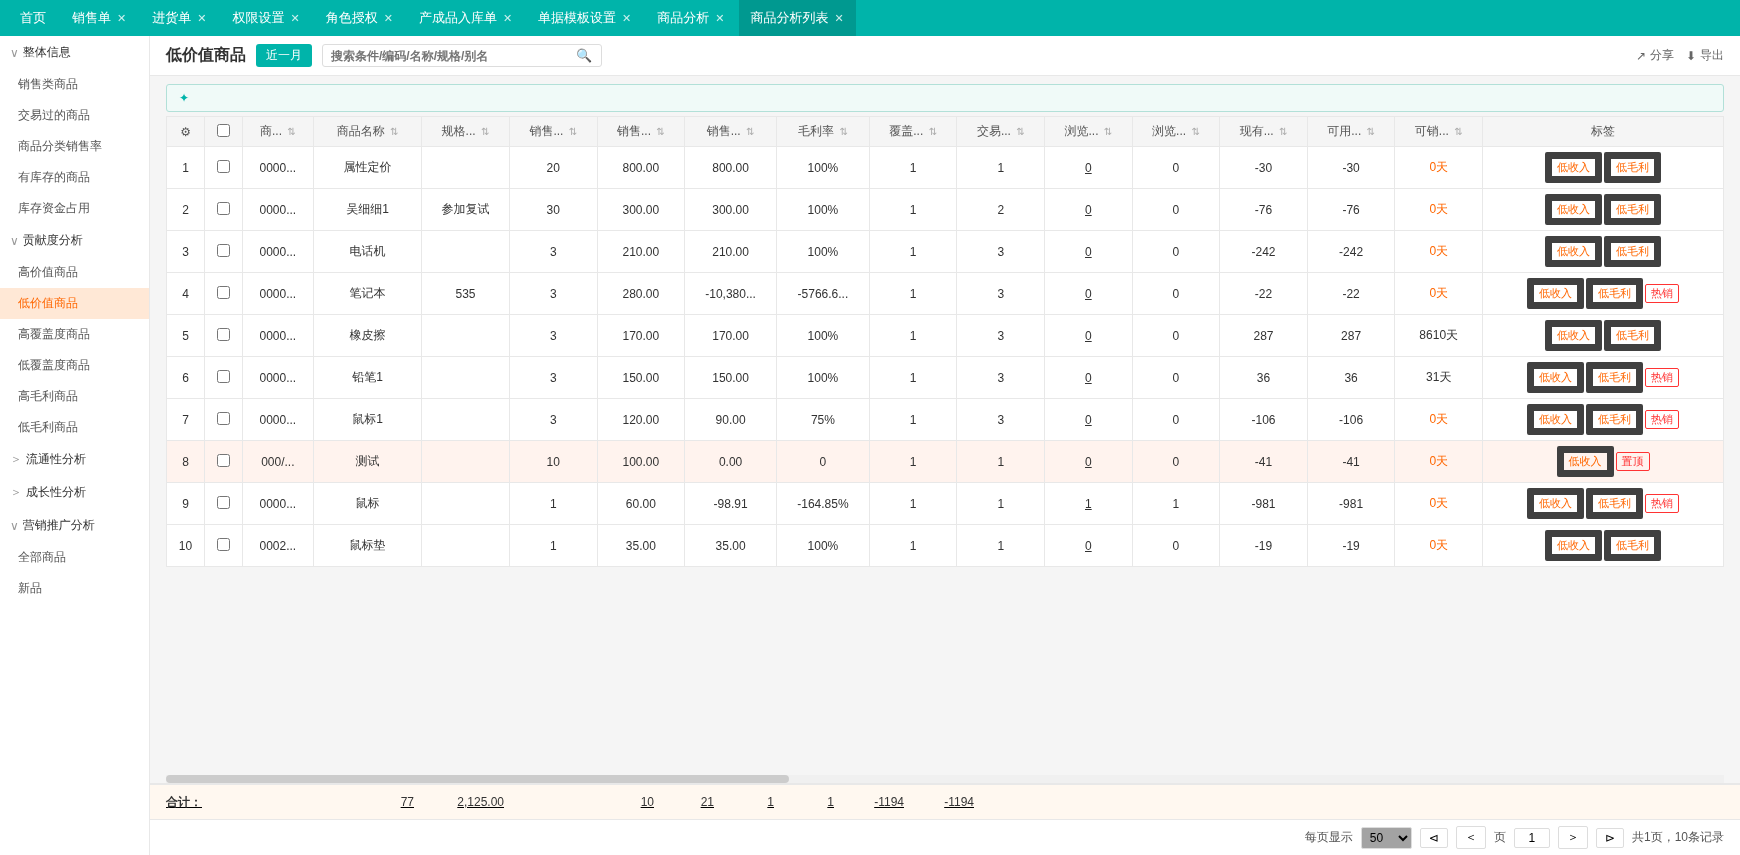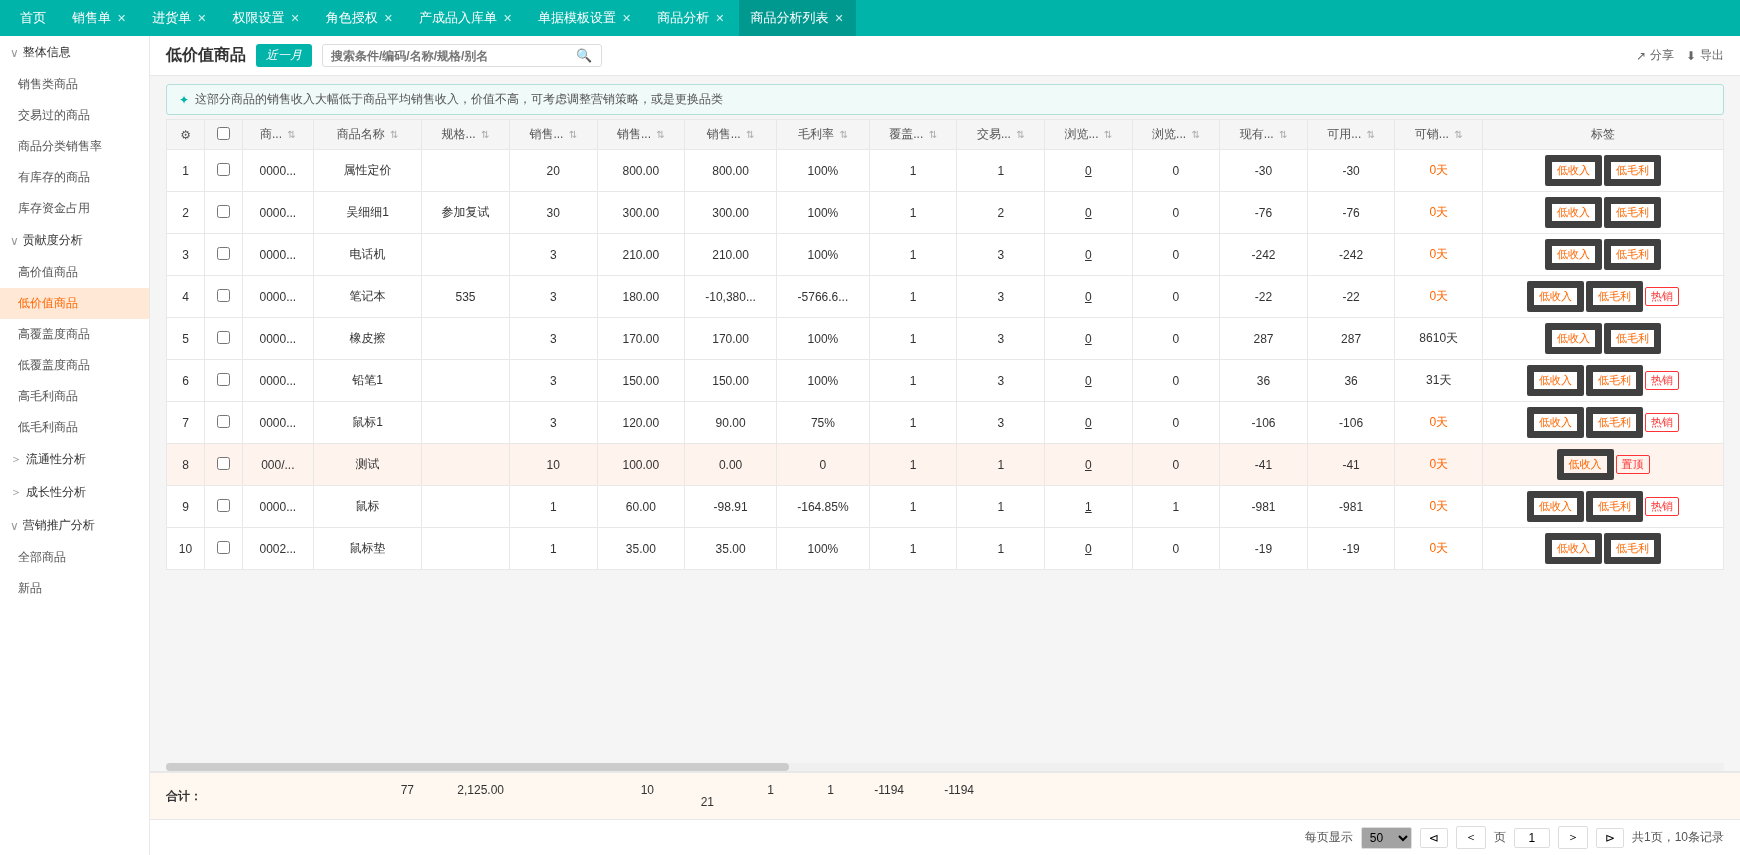--- a/index.html
+++ b/index.html
@@ -82,21 +82,20 @@
       color: #333;
     }
     .time-filter-btn {
       background: #00b4aa;
       color: #fff;
       border: none;
       padding: 3px 10px;
       border-radius: 3px;
       cursor: pointer;
       font-size: 12px;
-      font-style: italic;
     }
     .search-box {
       display: flex;
       align-items: center;
       border: 1px solid #ddd;
       border-radius: 3px;
       padding: 3px 8px;
       flex: 1;
       max-width: 280px;
       background: #fff;
@@ -185,20 +184,21 @@
     input[type="checkbox"] { cursor: pointer; }
 
     
     .table-footer {
       background: #fff8f0;
       border-top: 2px solid #e8e8e8;
       display: flex;
       align-items: center;
       padding: 6px 16px;
       font-size: 12px;
+      text-decoration: underline;
     }
     .total-label { color: #333; margin-right: 20px; font-weight: bold; }
     .total-row {
       display: flex;
       gap: 0;
       flex: 1;
     }
     .total-cell {
       padding: 4px 8px;
       text-align: right;
@@ -320,21 +320,20 @@
         </div>
         <div class="action-btn">
           <span>⬇</span>
           <span>导出</span>
         </div>
       </div>
     </div>
 
     <div class="info-bar">
       <span class="tip-icon">✦</span>
-      <span>这部分商品的销售收入大幅低于商品平均销售收入，价值不高，可考虑调整营销策略，或是更换品类</span>
     </div>
 
     <div class="table-wrapper">
       <table>
         <thead>
           <tr>
             <th>⚙</th>
             <th><input type="checkbox" style=""></th>
             <th>商... <span class="sort-icon">⇅</span></th>
             <th>商品名称 <span class="sort-icon">⇅</span></th>
@@ -411,21 +410,21 @@
     <td style="color:#f60;">0天</td>
     <td><span class="tag tag-orange">低收入</span><span class="tag tag-orange">低毛利</span></td>
   </tr>
             <tr>
     <td>4</td>
     <td><input type="checkbox" style=""></td>
     <td>0000...</td>
     <td>笔记本</td>
     <td>535</td>
     <td>3</td>
-    <td>180.00</td>
+    <td>280.00</td>
     <td>-10,380...</td>
     <td>-5766.6...</td>
     <td>1</td>
     <td>3</td>
     <td><span style="text-decoration:underline;cursor:pointer;">0</span></td>
     <td>0</td>
     <td>-22</td>
     <td>-22</td>
     <td style="color:#f60;">0天</td>
     <td><span class="tag tag-orange">低收入</span><span class="tag tag-orange">低毛利</span><span class="tag tag-red">热销</span></td>
@@ -553,21 +552,21 @@
     </div>
 
     <div class="table-footer">
       <span class="total-label">合计：</span>
       <div class="total-row">
         <span class="total-cell" style="width:140px;"></span>
         <span class="total-cell" style="width:60px;">77</span>
         <span class="total-cell" style="width:90px;">2,125.00</span>
         <span class="total-cell" style="width:90px;"></span>
         <span class="total-cell" style="width:60px;">10</span>
-        <span class="total-cell" style="width:60px;margin-top:12px;">21</span>
+        <span class="total-cell" style="width:60px;">21</span>
         <span class="total-cell" style="width:60px;">1</span>
         <span class="total-cell" style="width:60px;">1</span>
         <span class="total-cell" style="width:70px;">-1194</span>
         <span class="total-cell" style="width:70px;">-1194</span>
       </div>
     </div>
 
     <div class="pagination-bar">
       <span>每页显示</span>
       <select class="page-size-select">

